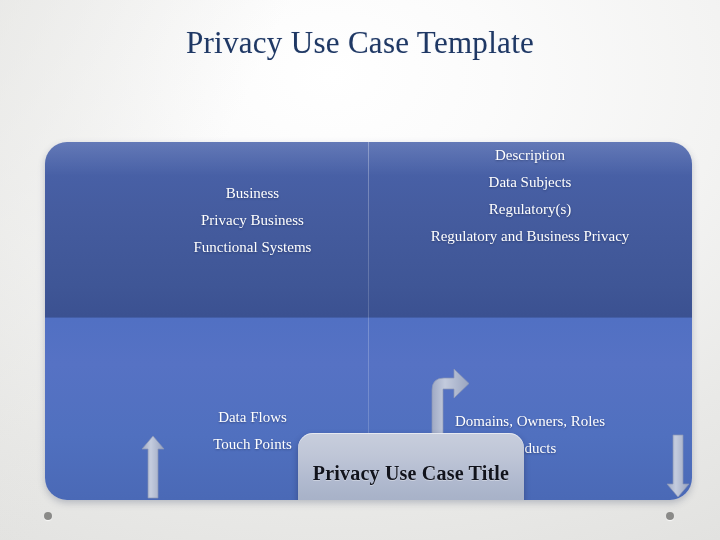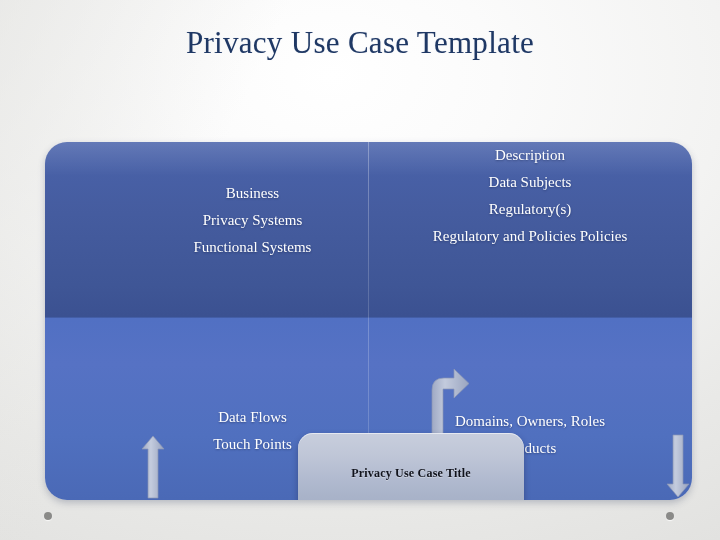--- a/index.html
+++ b/index.html
@@ -118,21 +118,21 @@
         #b2bbd0 55%,
         #a9b3c9 78%,
         #a3aec6 100%);
     box-shadow: 0 3px 6px rgba(25,35,70,.38), inset 0 1px 0 rgba(255,255,255,.55);
     display: flex;
     align-items: center;
     justify-content: center;
     z-index: 5;
   }
   #center-box-label {
-    font-size: 12px;
+    font-size: 20px;
     font-weight: bold;
     color: #11131c;
     letter-spacing: .2px;
     text-shadow: 0 1px 0 rgba(255,255,255,.35);
   }
 
   
   .arrow { position: absolute; z-index: 4; }
   .arrow svg { display: block; }
   #arrow-bent  { left: 379px; top: 226px; z-index: 3; }
@@ -158,29 +158,29 @@
 
   <div id="title">Privacy Use Case Template</div>
 
   <div id="panel">
 
     <div id="panel-sheen"></div>
     <div id="divider"></div>
 
     <div class="txt-block" id="block-top-left">
       <div>Business</div>
-      <div>Privacy Systems</div>
+      <div>Privacy Business</div>
       <div>Functional Systems</div>
     </div>
 
     <div class="txt-block" id="block-top-right">
       <div>Description</div>
       <div>Data Subjects</div>
       <div>Regulatory(s)</div>
-      <div>Regulatory and Policies Policies</div>
+      <div>Regulatory and Business Privacy</div>
     </div>
 
     <div class="txt-block" id="block-bot-left">
       <div>Data Flows</div>
       <div>Touch Points</div>
     </div>
 
     <div class="txt-block" id="block-bot-right">
       <div>Domains, Owners, Roles</div>
       <div>Products</div>

